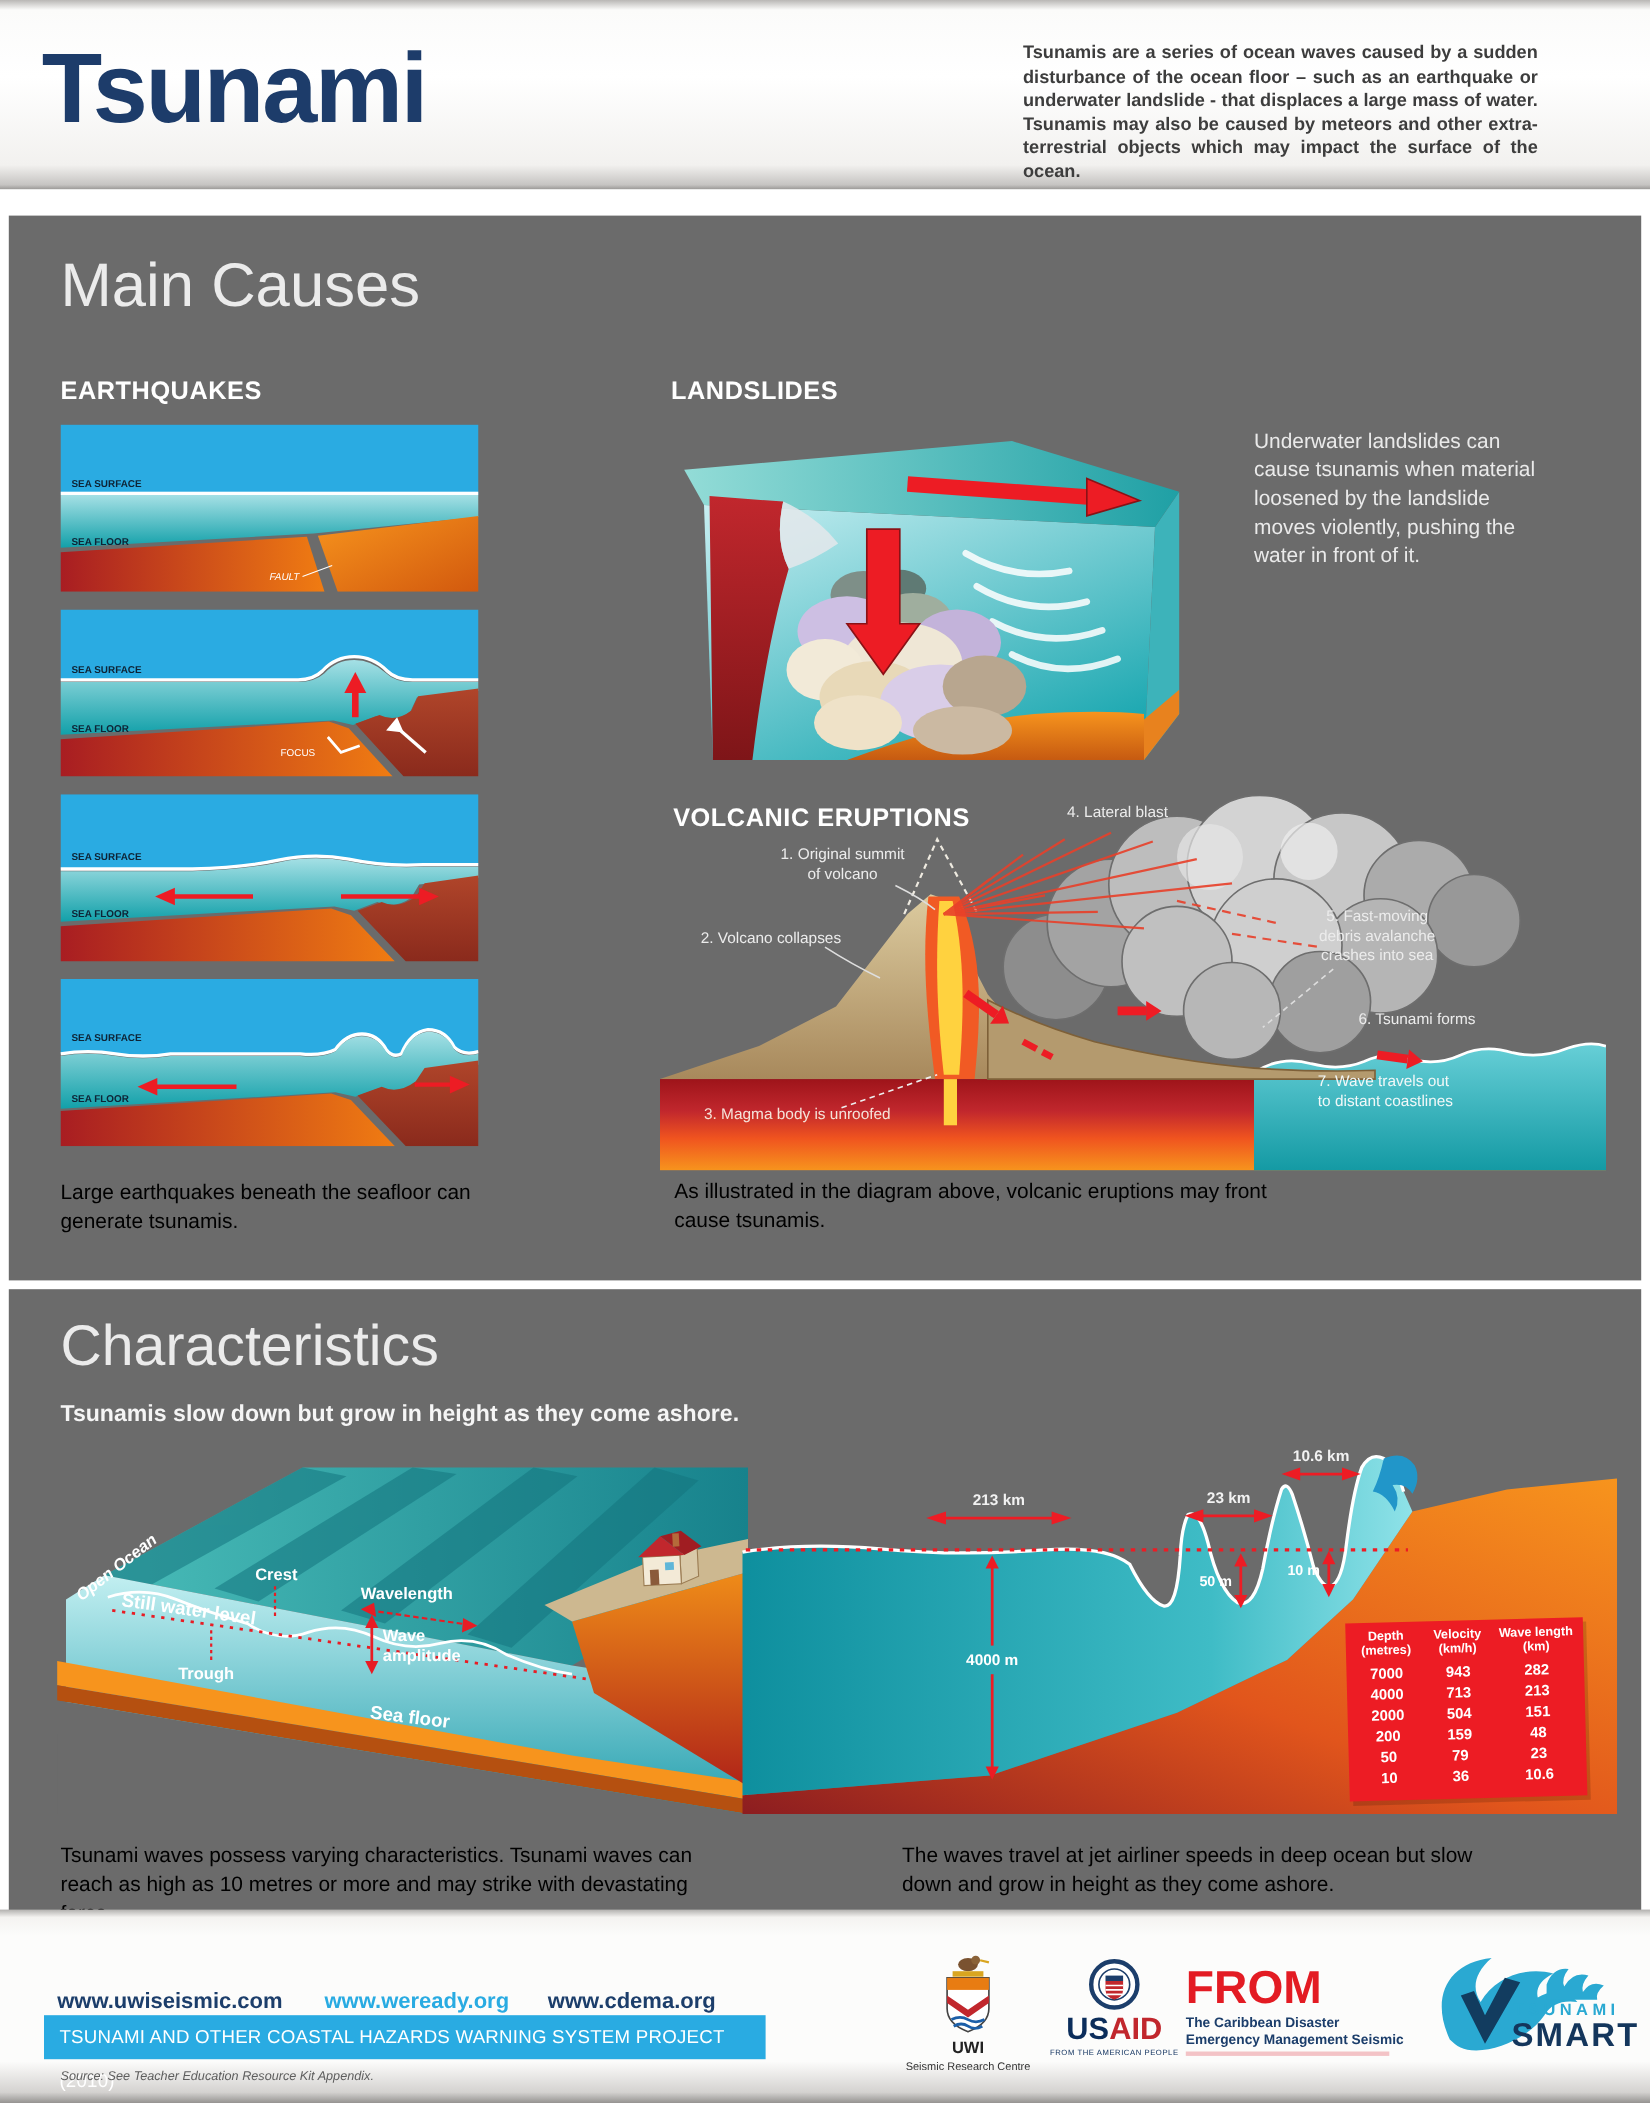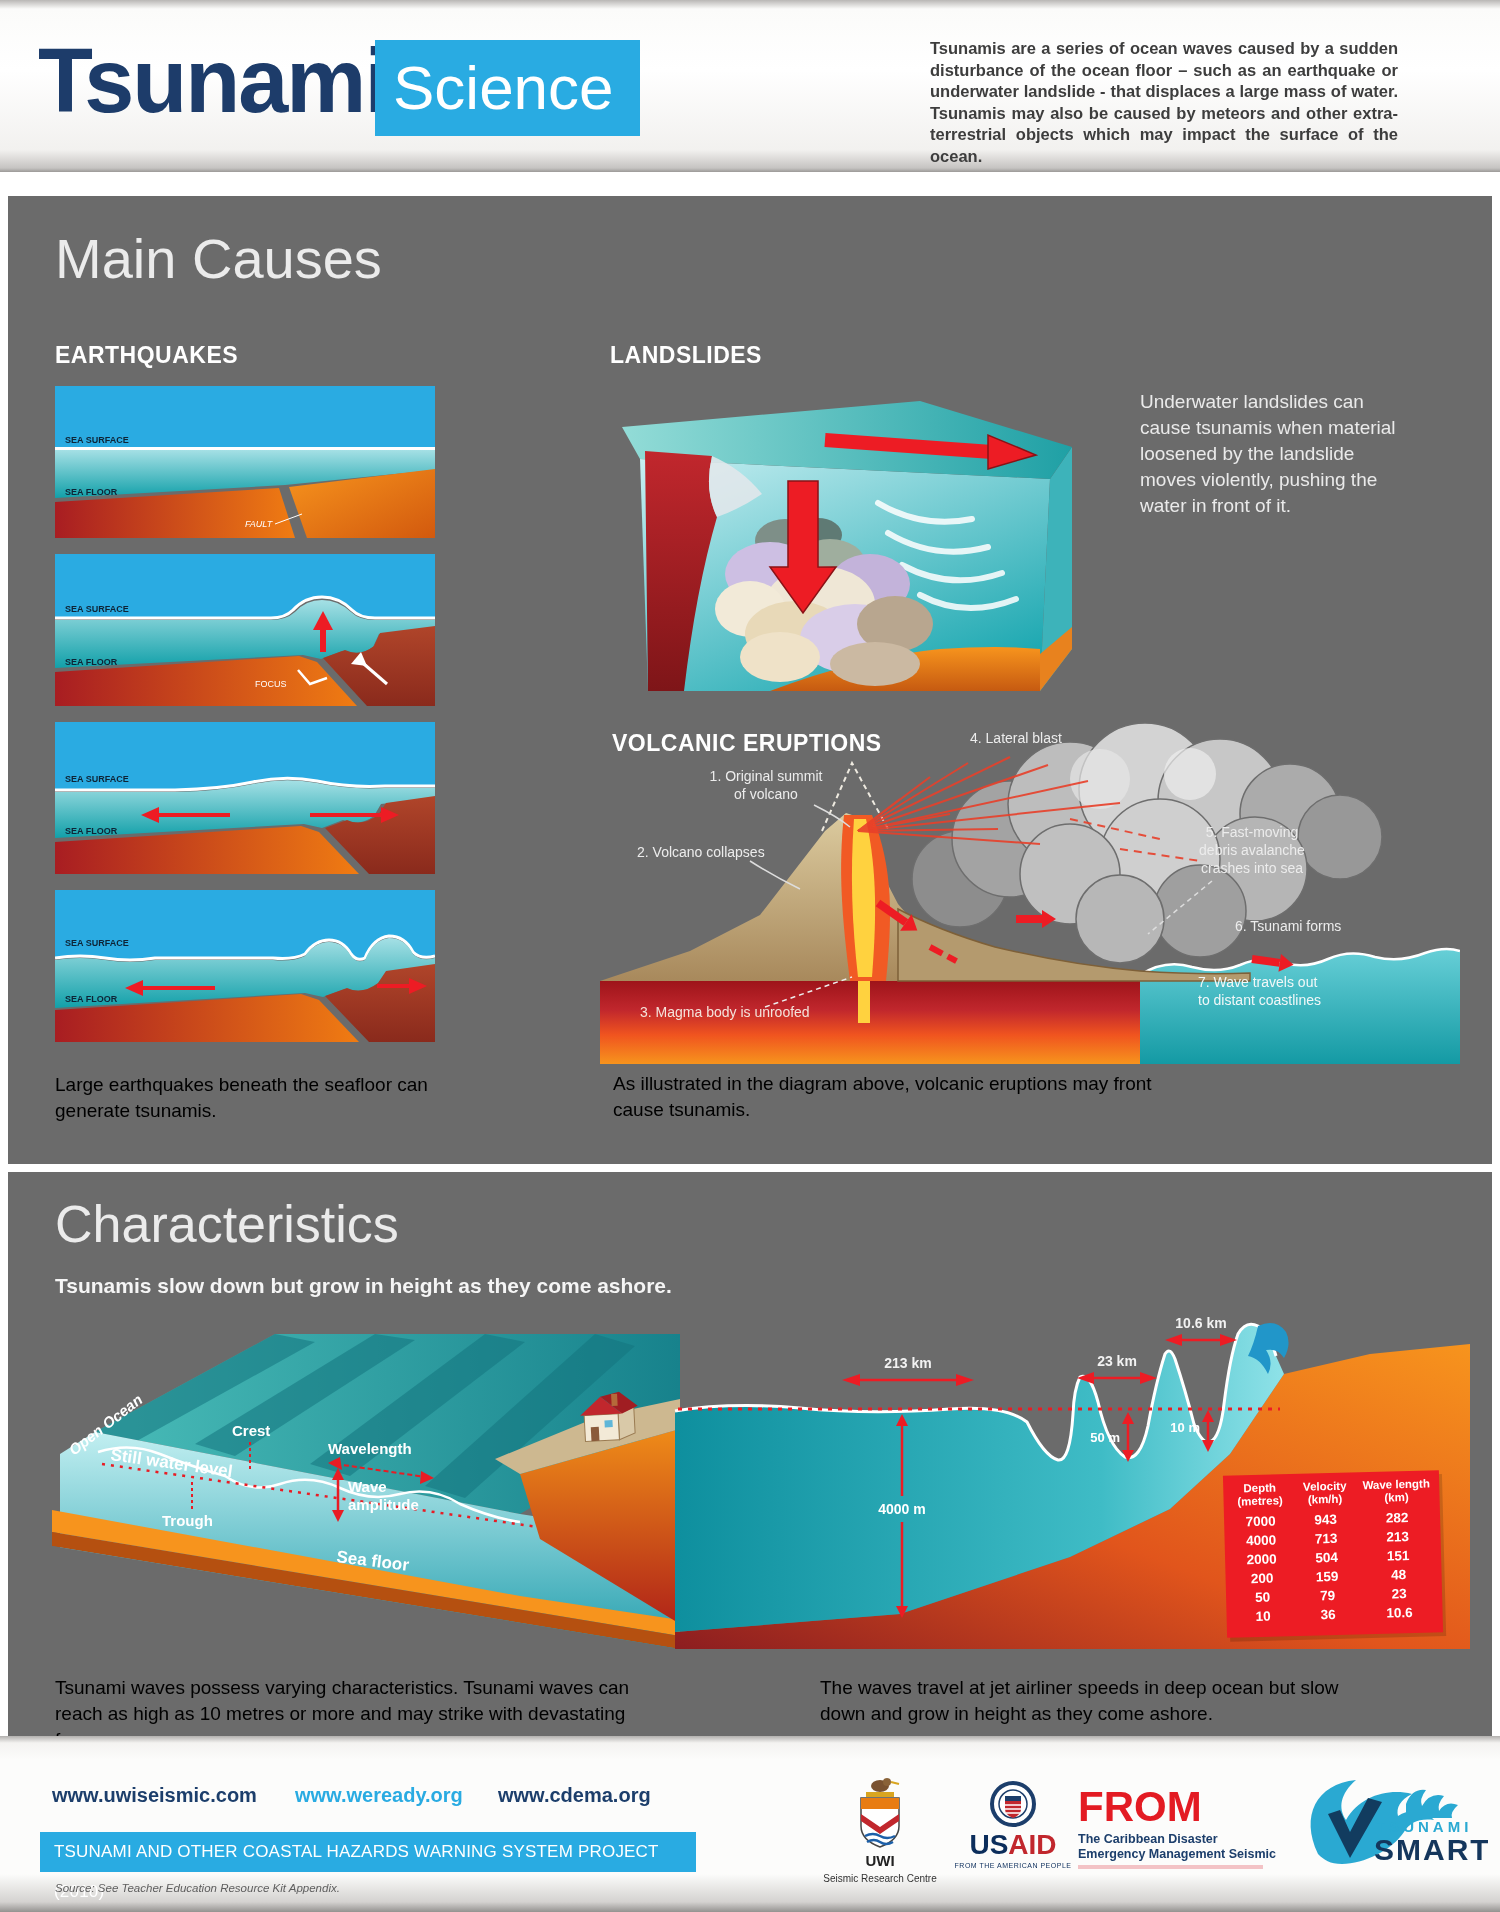--- a/index.html
+++ b/index.html
@@ -27,35 +27,34 @@
   
   .wave-table { position:absolute; left:1217px; top:301px; width:216px; height:162px;
     background:#ed1c24; transform:rotate(-1.5deg); color:#fff; font-weight:bold;
     padding:7px 4px 4px 4px; box-shadow:3px 4px 0 rgba(0,0,0,.15); }
   .wt-grid { display:grid; grid-template-columns:1fr 1fr 1.2fr; text-align:center; }
   .wt-h { font-size:11.5px; line-height:12.5px; padding-bottom:5px; }
   .wt-c { font-size:13.5px; line-height:19px; }
   
   .footer { position:absolute; left:0; top:1736px; width:1500px; height:176px;
     background:linear-gradient(180deg,#b2b0ae 0,#f4f3f1 7px,#fcfcfb 24px,#fcfcfb 138px,#d4d2d0 166px,#949290 176px); }
-  .url { position:absolute; top:48px; font-size:20px; font-weight:bold; text-decoration:none; }
+  .url { position:absolute; top:72px; font-size:20px; font-weight:bold; text-decoration:none; }
   .banner { position:absolute; left:40px; top:96px; width:656px; height:40px; background:#29abe2;
     color:#fff; font-weight:normal; font-size:17px; line-height:40px; padding-left:14px; letter-spacing:.2px; }
   .source { position:absolute; left:55px; top:146px; font-size:11.5px; font-style:italic; color:#5e5e5e; }
   .cdema-box { position:absolute; left:1078px; top:50px; width:200px; }
   .cdema-name { color:#e31b23; font-size:42px; font-weight:bold; letter-spacing:0; line-height:42px; }
   .cdema-sub { color:#1c3e6b; font-size:12.5px; font-weight:bold; line-height:15px; margin-top:4px; }
   .cdema-bar { width:185px; height:4px; background:#f3c3c6; margin-top:3px; }
 </style>
 </head>
 <body>
 
 <div class="header">
   <div class="title">Tsunami</div>
-  <div class="badge">Science</div>
   <div class="intro">Tsunamis are a series of ocean waves caused by a sudden disturbance of the ocean floor – such as an earthquake or underwater landslide - that displaces a large mass of water.  Tsunamis may also be caused by meteors and other extra-terrestrial objects which may impact the surface of the ocean.</div>
 </div>
 
 <div class="section" id="main-causes">
   <div class="abs h-big" style="left:47px;top:30px;font-size:56px;">Main Causes</div>
   <div class="abs h-sub" style="left:47px;top:146px;">EARTHQUAKES</div>
 
   <svg class="abs" style="left:47px;top:190px;" width="380" height="152" viewBox="0 0 380 152">
     <defs>
       <linearGradient id="w1" x1="0" y1="0" x2="0" y2="1">

